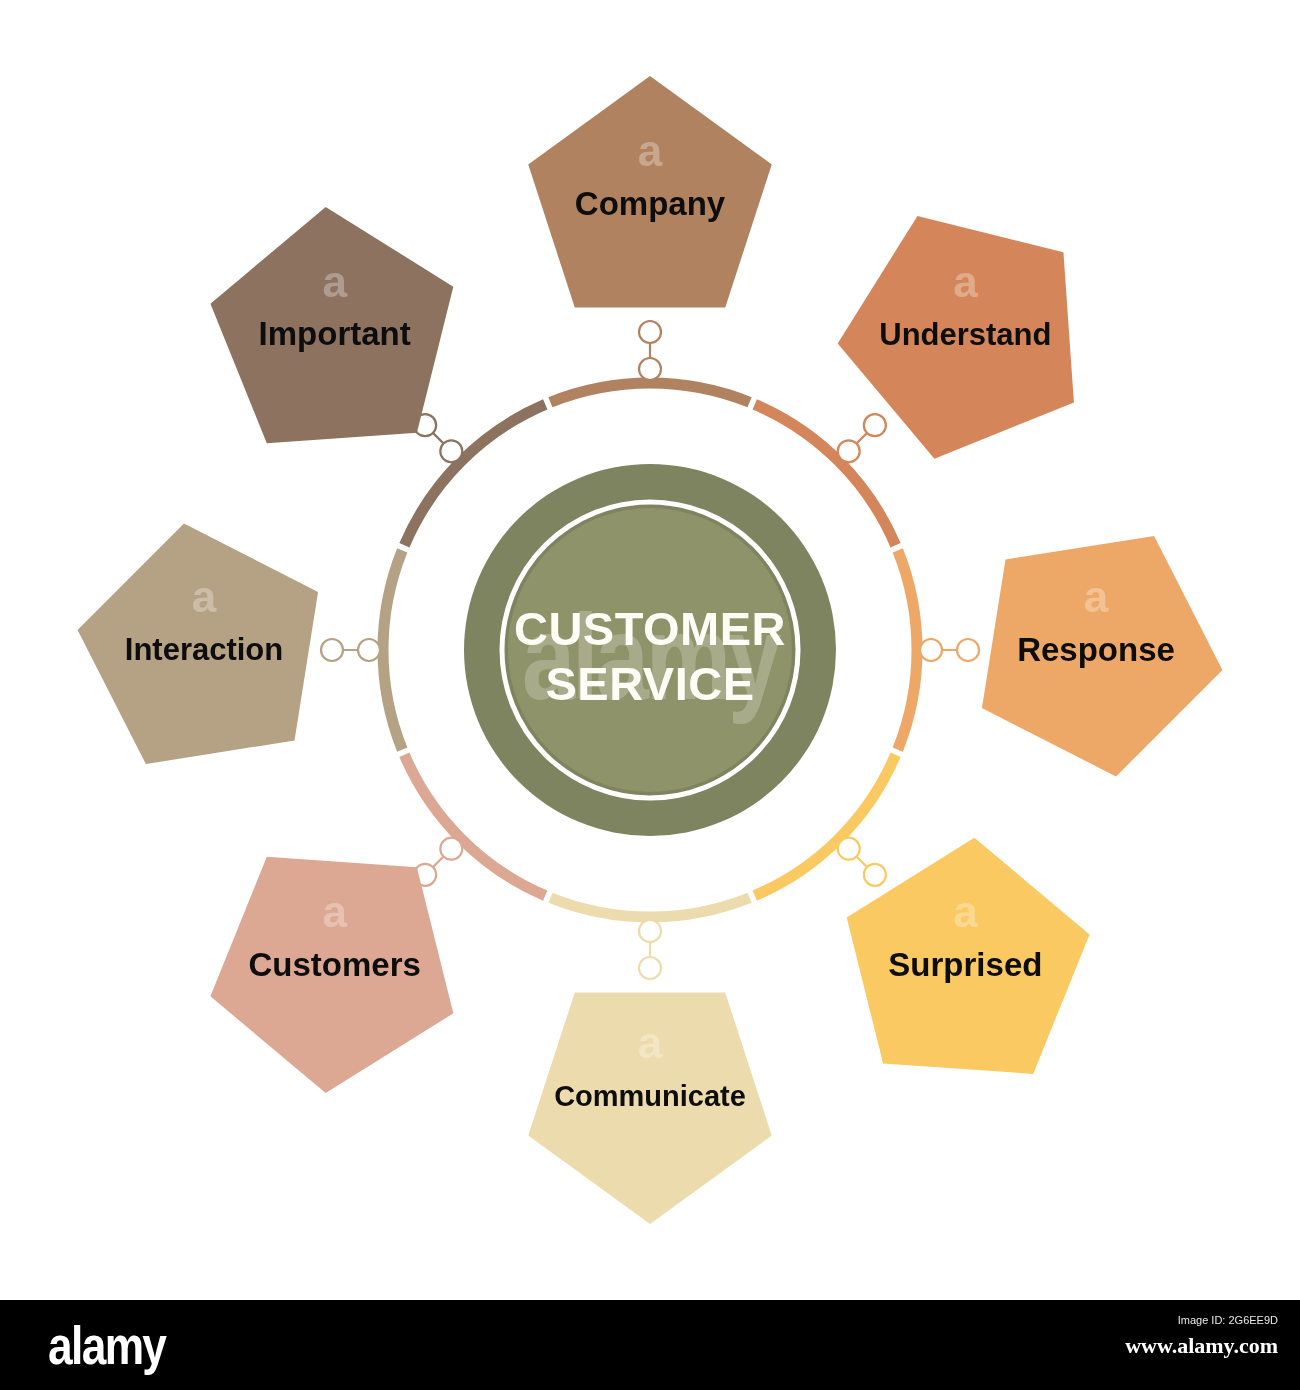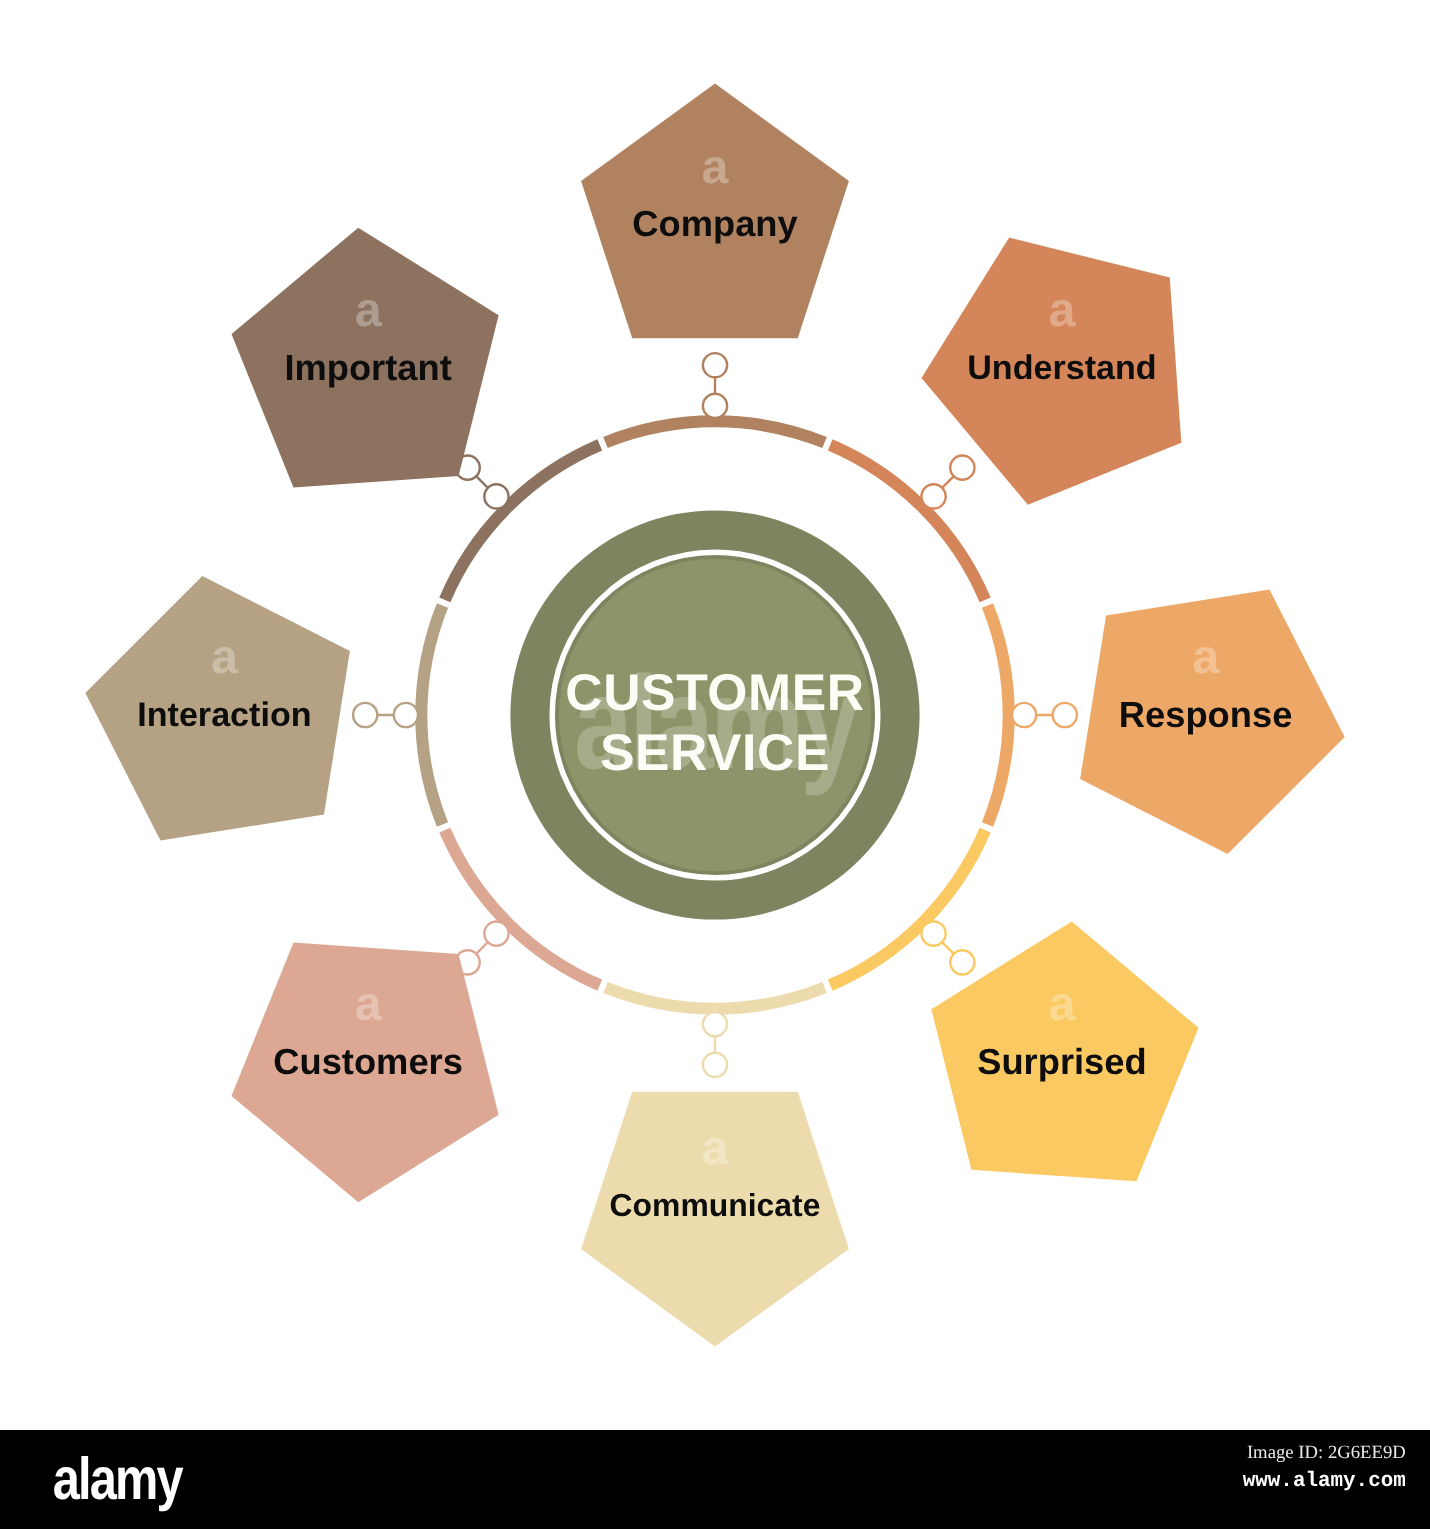--- a/index.html
+++ b/index.html
@@ -62,30 +62,30 @@
     transform:scaleX(0.82);
     transform-origin:left top;
   }
   #footer-right {
     position:absolute;
     right:22px; top:8px;
     text-align:right;
     color:#ffffff;
   }
   #image-id {
-    font-size:17px;
+    font-size:11px;
     line-height:24px;
+    font-family:Liberation Sans, sans-serif;
+    color:#e9e9e9;
+  }
+  #alamy-url {
+    font-size:22px;
+    line-height:28px;
+    font-weight:bold;
     font-family:Liberation Serif, serif;
-    color:#e9e9e9;
-  }
-  #alamy-url {
-    font-size:19px;
-    line-height:28px;
-    font-weight:bold;
-    font-family:Liberation Mono, monospace;
     color:#ffffff;
   }
   
   #center-watermark {
     position:absolute;
     left:0; top:588px;
     width:1300px;
     text-align:center;
     font-family:"Liberation Sans", sans-serif;
     font-weight:bold;

